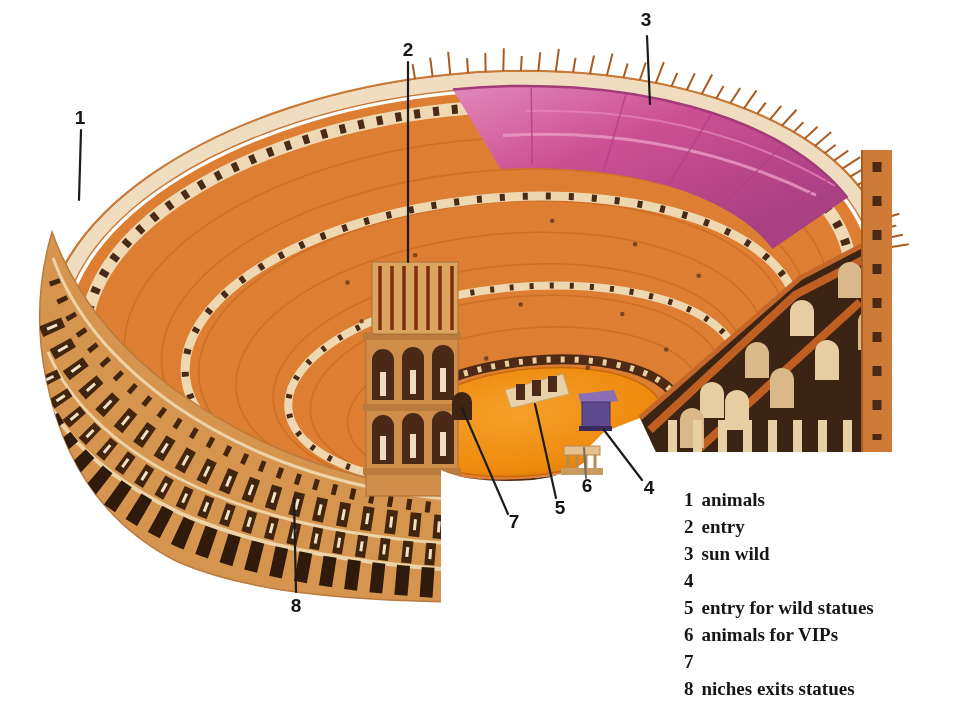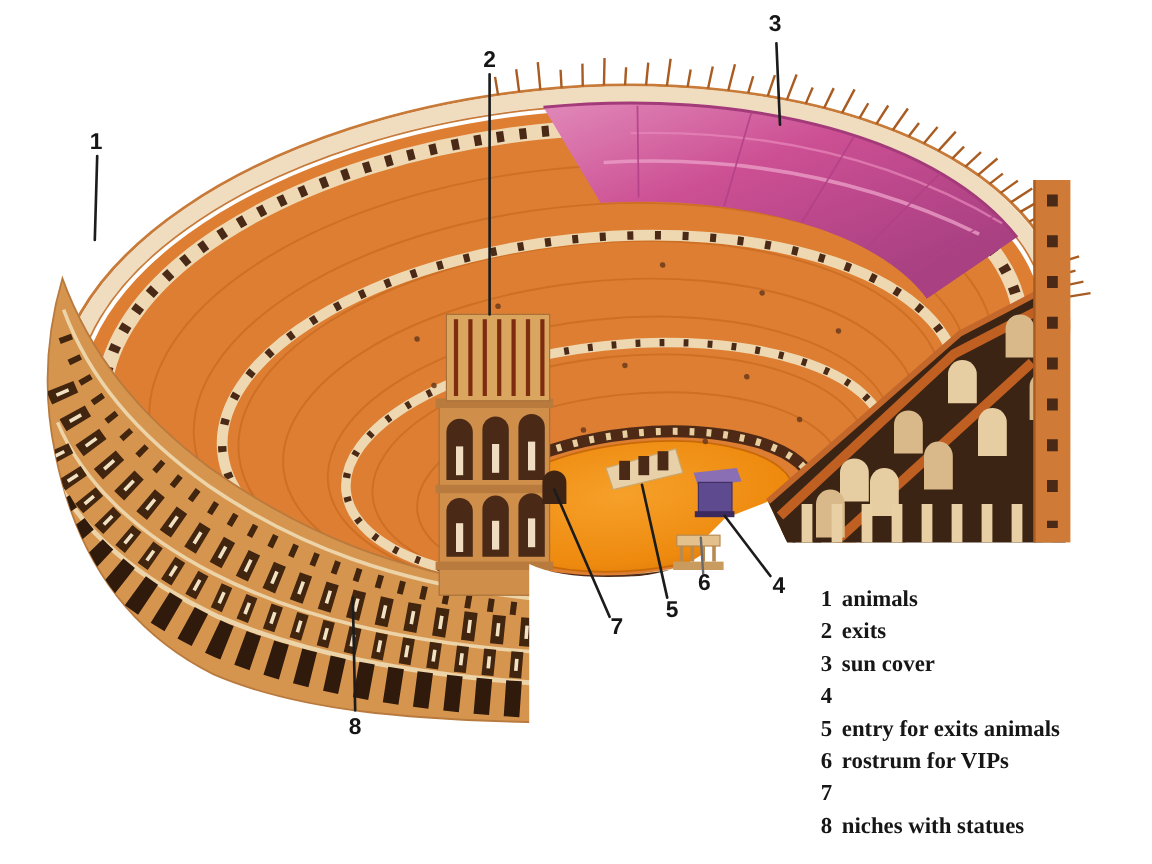--- a/index.html
+++ b/index.html
@@ -285,38 +285,38 @@
     </g>
   </svg>
 
   <div class="legend">
     <div class="legend-row">
       <span>1</span>
       <span>animals</span>
     </div>
     <div class="legend-row">
       <span>2</span>
-      <span>exits</span>
+      <span>entry</span>
     </div>
     <div class="legend-row">
       <span>3</span>
-      <span>sun cover</span>
+      <span>sun wild</span>
     </div>
     <div class="legend-row">
       <span>4</span>
     </div>
     <div class="legend-row">
       <span>5</span>
-      <span>entry for exits animals</span>
+      <span>entry for wild statues</span>
     </div>
     <div class="legend-row">
       <span>6</span>
-      <span>rostrum for VIPs</span>
+      <span>animals for VIPs</span>
     </div>
     <div class="legend-row">
       <span>7</span>
     </div>
     <div class="legend-row">
       <span>8</span>
-      <span>niches with statues</span>
+      <span>niches exits statues</span>
     </div>
   </div>
 </div>
 
 </body></html>

